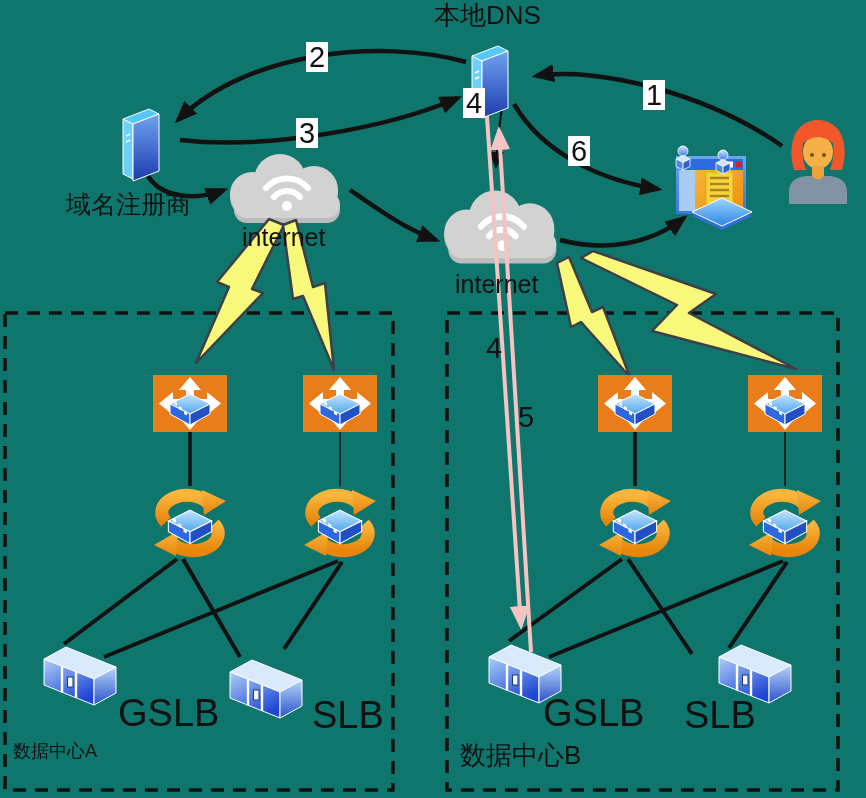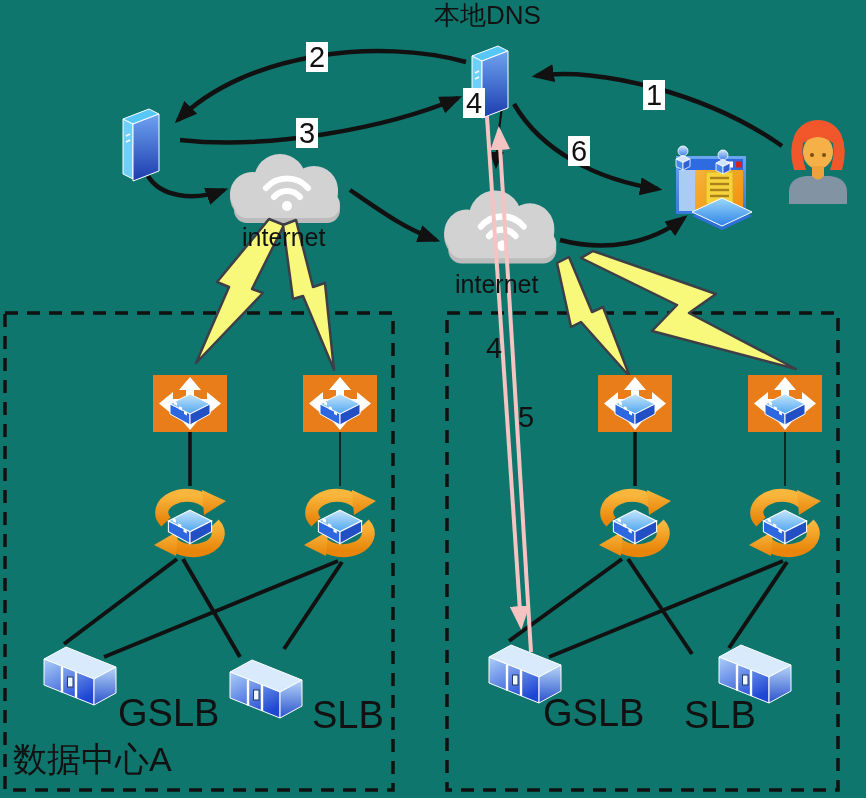--- a/index.html
+++ b/index.html
@@ -228,31 +228,33 @@
   <use href="#sym-rack" transform="translate(40,641)"></use>
   <use href="#sym-rack" transform="translate(226,654)"></use>
   <use href="#sym-rack" transform="translate(485,639)"></use>
   <use href="#sym-rack" transform="translate(715,639)"></use>
 
   <use href="#sym-webapp" transform="translate(674,146)"></use>
   <use href="#sym-user" transform="translate(783,116)"></use>
 </svg>
 
 <span class="lbl cjk" style="left:434px;top:2px;font-size:26px;">本地DNS</span>
+<span class="lbl cjk" style="left:66px;top:191px;">域名注册商</span>
 <span class="lbl cjk" style="left:242px;top:224px;">internet</span>
 <span class="lbl cjk" style="left:455px;top:271px;">internet</span>
 
 <span class="lbl num gap" style="left:643px;top:80px;">1</span>
 <span class="lbl num gap" style="left:306px;top:42px;">2</span>
 <span class="lbl num gap" style="left:296px;top:118px;">3</span>
 <span class="lbl num gap" style="left:463px;top:88px;">4</span>
 <span class="lbl num gap" style="left:568px;top:136px;">6</span>
 <span class="lbl num" style="left:486px;top:333px;">4</span>
 <span class="lbl num" style="left:518px;top:402px;">5</span>
 
 <span class="lbl dev" style="left:118px;top:694px;">GSLB</span>
 <span class="lbl dev" style="left:312px;top:696px;">SLB</span>
 <span class="lbl dev" style="left:543px;top:694px;">GSLB</span>
 <span class="lbl dev" style="left:684px;top:696px;">SLB</span>
 
-<span class="lbl cjk" style="left:13px;top:742px;font-size:34px;">数据中心A</span>
+<span class="lbl cjk" style="left:13px;top:742px;font-size:18px;">数据中心A</span>
+<span class="lbl cjk" style="left:460px;top:742px;font-size:26px;">数据中心B</span>
 
 </div>
 
 </body></html>

